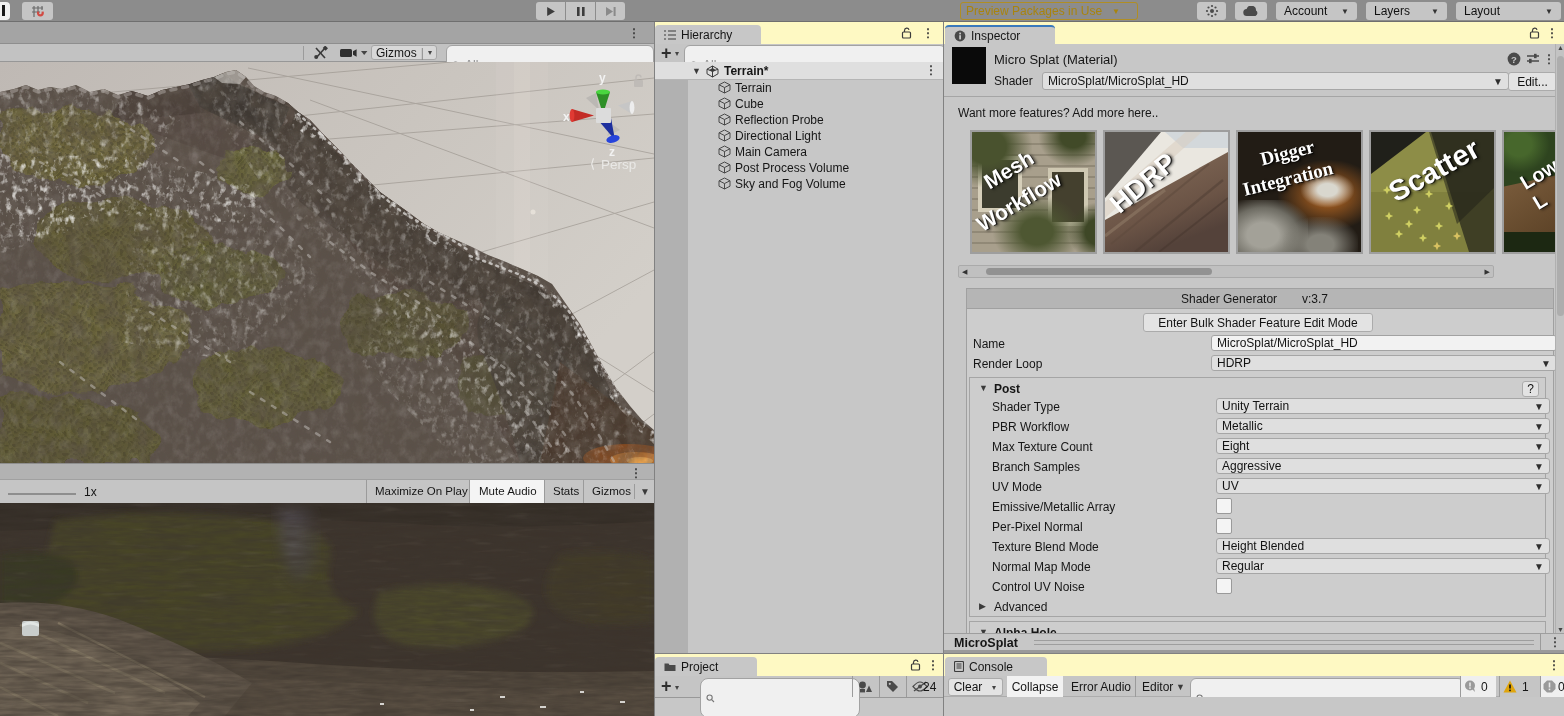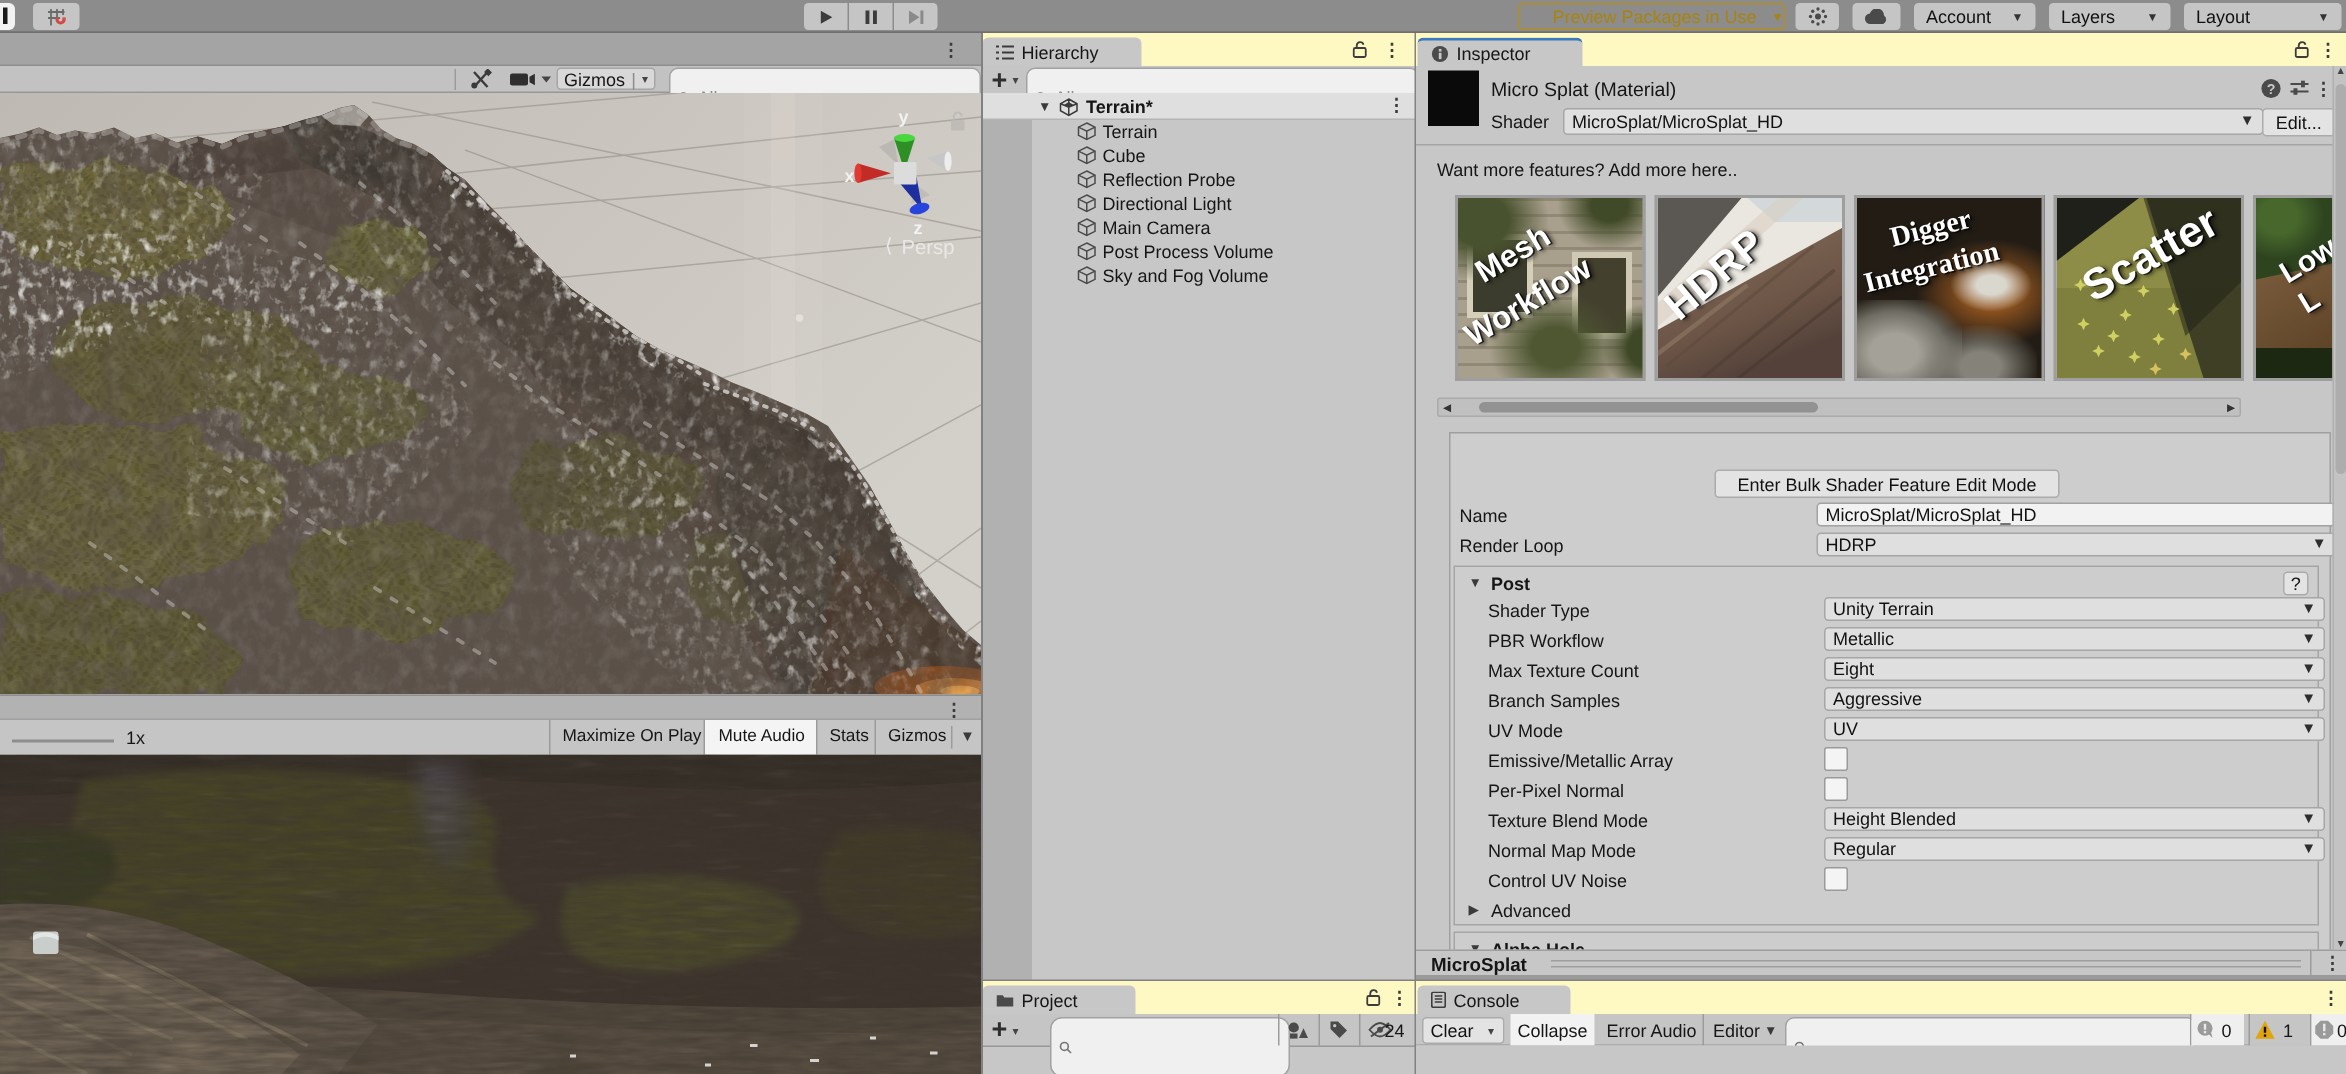--- a/index.html
+++ b/index.html
@@ -53,21 +53,21 @@
           <rect x="1" y="1" width="2.6" height="9" fill="#3C3C3C"></rect>
           <rect x="6" y="1" width="2.6" height="9" fill="#3C3C3C"></rect>
         </svg>
       </div>
   <div class="tbtn" style="left:596px;width:29px;border-radius:0 3px 3px 0;">
         <svg width="12" height="11" viewBox="0 0 12 11">
           <path d="M1 1l7 4.5L1 10z" fill="#8A8A8A"></path>
           <rect x="8.6" y="1" width="2" height="9" fill="#8A8A8A"></rect>
         </svg>
       </div>
-  <div class="tbtn" style="left:1012px;width:178px;background:none;border:1px solid #B08E24;color:#A8840E;justify-content:flex-start;padding-left:22px;box-sizing:border-box;">Preview Packages in Use<span style="font-size:8px;margin-left:6px;">▼</span></div>
+  <div class="tbtn" style="left:960px;width:178px;background:none;border:1px solid #B08E24;color:#A8840E;justify-content:flex-start;padding-left:5px;box-sizing:border-box;">Preview Packages in Use<span style="font-size:8px;margin-left:6px;">▼</span></div>
   <div class="tbtn" style="left:1197px;width:29px;">
         <svg width="14" height="14" viewBox="0 0 14 14">
           <circle cx="7" cy="7" r="2" fill="#4A4A4A"></circle>
           <g fill="#4A4A4A">
             <circle cx="7" cy="2" r="1.1"></circle>
             <circle cx="7" cy="12" r="1.1"></circle>
             <circle cx="2" cy="7" r="1.1"></circle>
             <circle cx="12" cy="7" r="1.1"></circle>
             <circle cx="3.5" cy="3.5" r="1.1"></circle>
             <circle cx="10.5" cy="3.5" r="1.1"></circle>
@@ -519,20 +519,24 @@
     </div>
   </div>
 
   <div class="abs" style="left:14px;top:221px;width:536px;height:13px;background:#C0C0C0;border:1px solid #AAAAAA;border-radius:2px;box-sizing:border-box;">
     <div class="abs" style="left:27px;top:2px;width:226px;height:7px;background:#929292;border-radius:4px;"></div>
     <span class="lbl" style="left:3px;top:2px;font-size:7px;color:#333;">◀</span>
     <span class="lbl" style="right:3px;top:2px;font-size:7px;color:#333;">▶</span>
   </div>
 
   <div class="abs" style="left:22px;top:244px;width:588px;height:362px;background:#CDCDCD;border:1px solid #A0A0A0;box-sizing:border-box;">
+    <div class="abs" style="left:0;top:0;width:586px;height:19px;background:#B5B5B5;border-bottom:1px solid #A0A0A0;">
+      <span class="lbl" style="left:214px;top:3px;">Shader Generator</span>
+      <span class="lbl" style="left:335px;top:3px;">v:3.7</span>
+    </div>
     <div class="btn" style="left:176px;top:24px;width:228px;height:17px;">Enter Bulk Shader Feature Edit Mode</div>
     <div class="lbl" style="left:6px;top:48px;">Name</div>
     <div class="txt" style="left:244px;top:46px;width:334px;height:14px;">MicroSplat/MicroSplat_HD</div>
     <div class="lbl" style="left:6px;top:68px;">Render Loop</div>
     <div class="dd" style="left:244px;top:66px;width:334px;height:14px;">HDRP<span class="arr">▼</span></div>
 
     <div class="abs" style="left:2px;top:88px;width:577px;height:240px;background:#CDCDCD;border:1px solid #A5A5A5;box-sizing:border-box;">
       <span class="lbl" style="left:9px;top:5px;font-size:9px;color:#3A3A3A;">▼</span>
       <b class="lbl" style="left:24px;top:4px;">Post</b>
       <div class="btn" style="left:552px;top:3px;width:15px;height:14px;">?</div>

